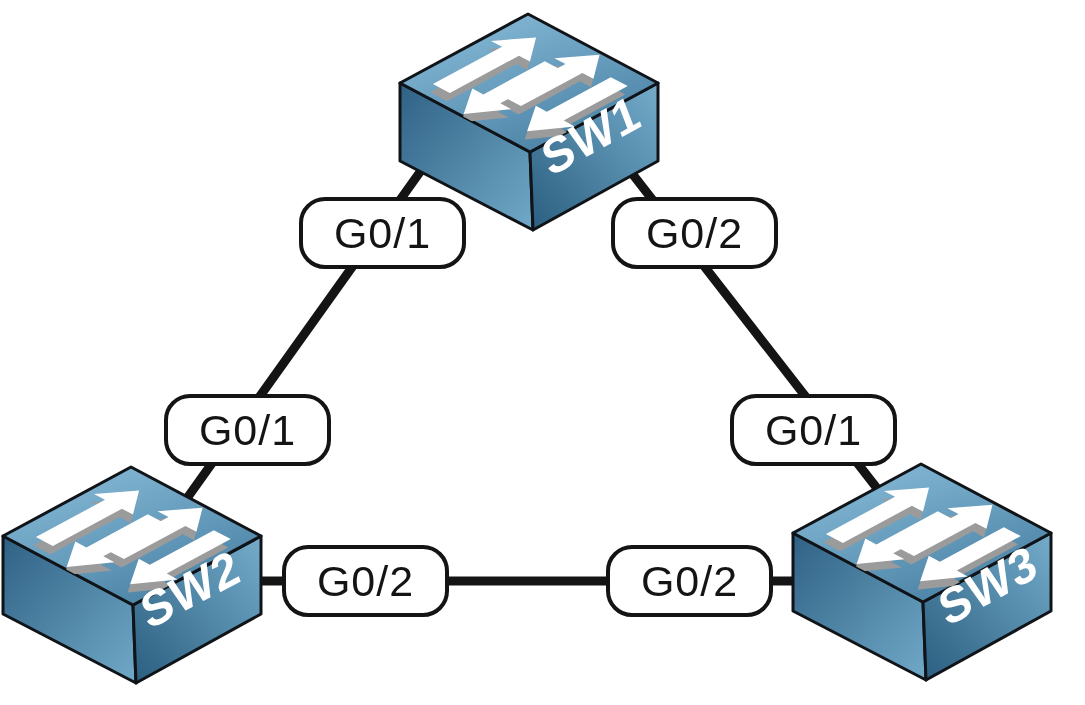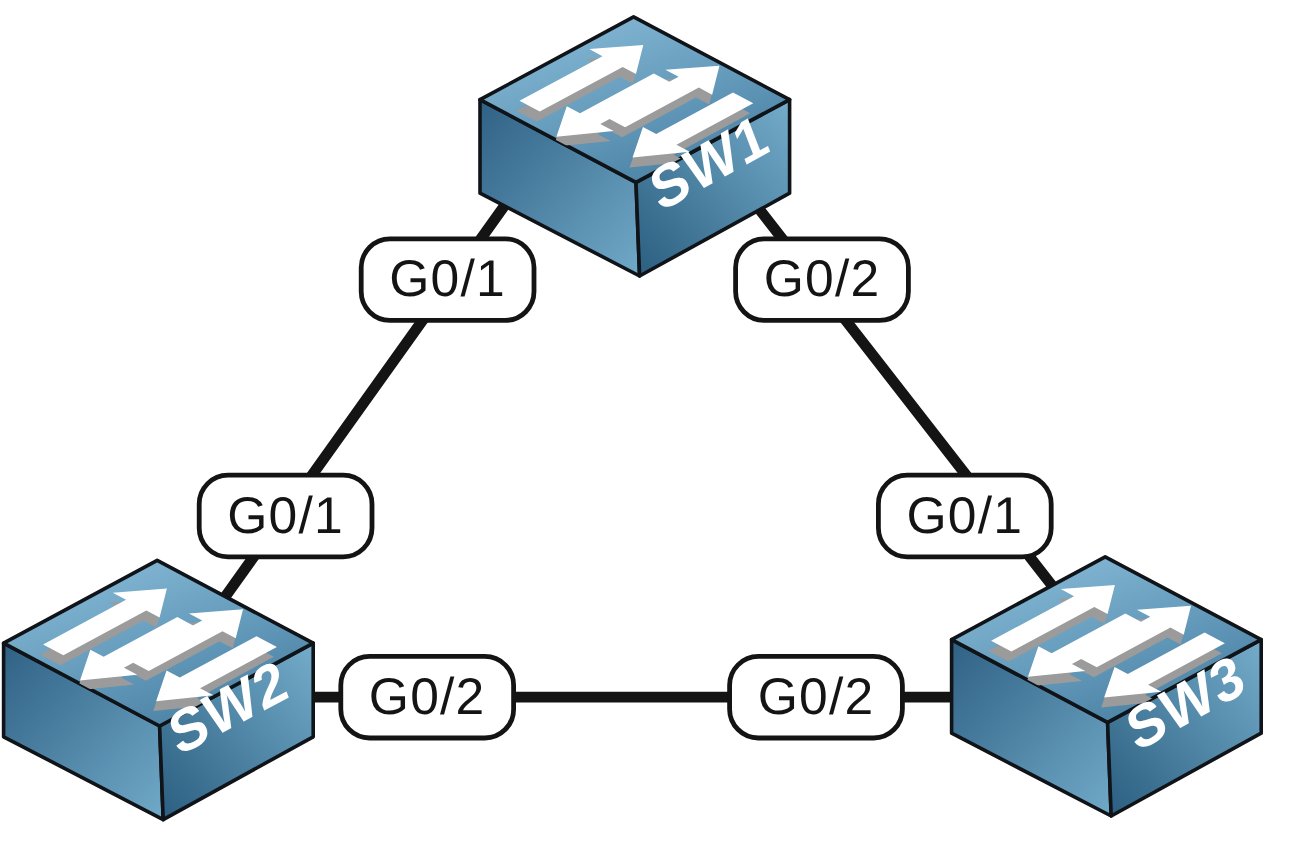--- a/index.html
+++ b/index.html
@@ -15,21 +15,21 @@
   .devname {
     font-family: "Liberation Sans", sans-serif;
     font-weight: bold;
     font-size: 48px;
     fill: #ffffff;
     letter-spacing: 1px;
     text-anchor: middle;
   }
   .iface {
     position: absolute;
-    width: 148px;
+    width: 167px;
     height: 72px;
     box-sizing: border-box;
     background: #ffffff;
     border: 4.5px solid #141414;
     border-radius: 26px;
     display: flex;
     align-items: center;
     justify-content: center;
     font-size: 43px;
     line-height: 1;

